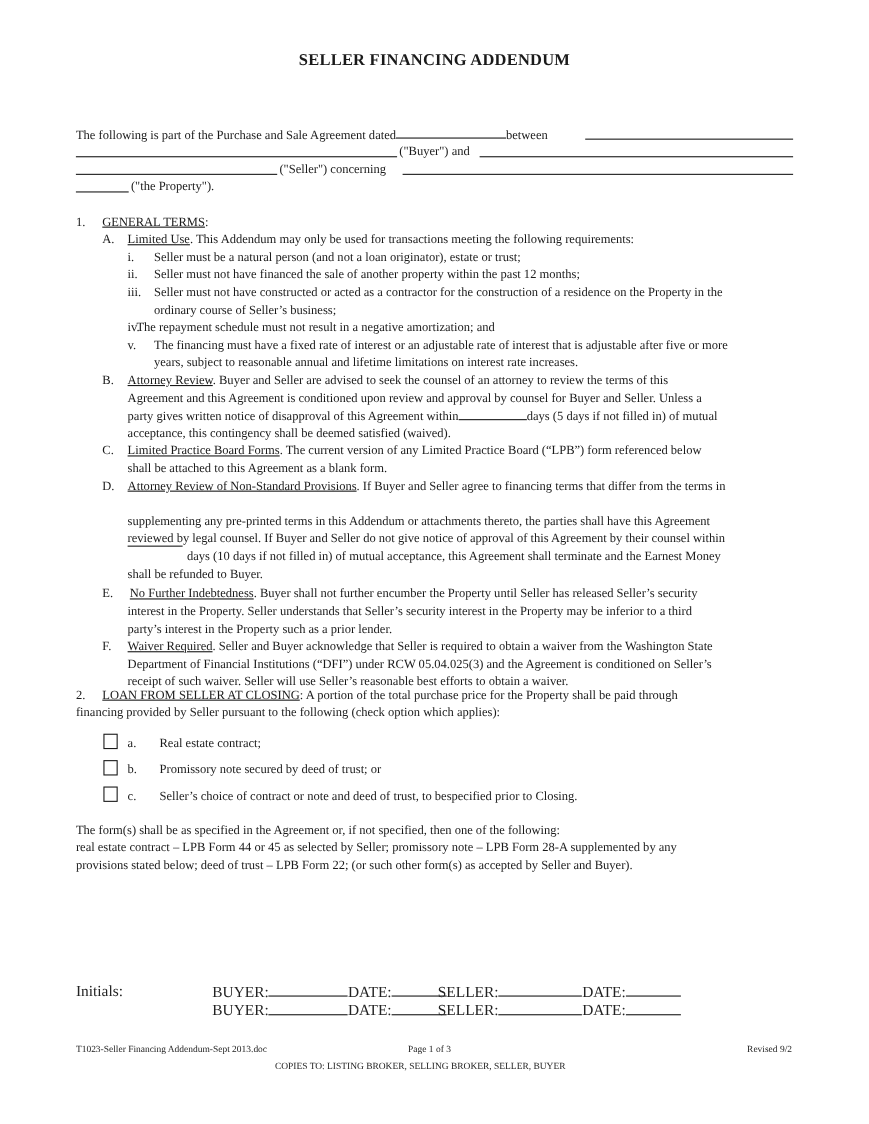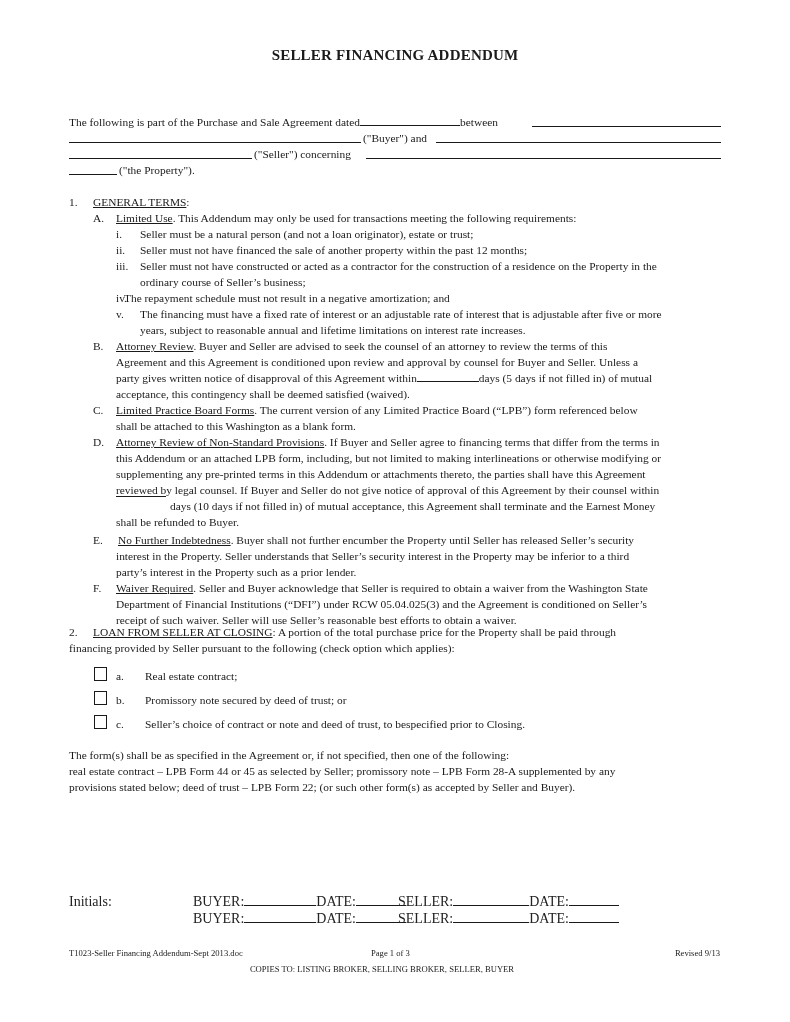--- a/index.html
+++ b/index.html
@@ -63,25 +63,24 @@
   <div class="ln" style="top:322px; left:140px;">years, subject to reasonable annual and lifetime limitations on interest rate increases.</div>
 
   <div class="ln" style="top:338px; left:93px;">B.</div>
   <div class="ln" style="top:338px; left:116px;"><span class="u">Attorney Review</span><span>. Buyer and Seller are advised to seek the counsel of an attorney to review the terms of this</span></div>
   <div class="ln" style="top:354px; left:116px;text-align:center;">Agreement and this Agreement is conditioned upon review and approval by counsel for Buyer and Seller. Unless a</div>
   <div class="ln" style="top:370px; left:116px;"><span>party gives written notice of disapproval of this Agreement within</span><span class="blank" style="width:62px;"></span><span>days (5 days if not filled in) of mutual</span></div>
   <div class="ln" style="top:386px; left:116px;">acceptance, this contingency shall be deemed satisfied (waived).</div>
 
   <div class="ln" style="top:402px; left:93px;">C.</div>
   <div class="ln" style="top:402px; left:116px;"><span class="u">Limited Practice Board Forms</span><span>. The current version of any Limited Practice Board (“LPB”) form referenced below</span></div>
-  <div class="ln" style="top:418px; left:116px;">shall be attached to this Washington as a blank form.</div>
+  <div class="ln" style="top:418px; left:116px;">shall be attached to this Agreement as a blank form.</div>
 
   <div class="ln" style="top:434px; left:93px;">D.</div>
   <div class="ln" style="top:434px; left:116px;"><span class="u">Attorney Review of Non-Standard Provisions</span><span>. If Buyer and Seller agree to financing terms that differ from the terms in</span></div>
-  <div class="ln" style="top:450px; left:116px;">this Addendum or an attached LPB form, including, but not limited to making interlineations or otherwise modifying or</div>
   <div class="ln" style="top:466px; left:116px;">supplementing any pre-printed terms in this Addendum or attachments thereto, the parties shall have this Agreement</div>
   <div class="ln" style="top:482px; left:116px;">reviewed by legal counsel. If Buyer and Seller do not give notice of approval of this Agreement by their counsel within</div>
   <div class="rule" style="top:496px; left:116px; width:50px;"></div>
   <div class="ln" style="top:498px; left:170px;">days (10 days if not filled in) of mutual acceptance, this Agreement shall terminate and the Earnest Money</div>
   <div class="ln" style="top:514px; left:116px;">shall be refunded to Buyer.</div>
 
   <div class="ln" style="top:532px; left:93px;">E.</div>
   <div class="ln" style="top:532px; left:118px;"><span class="u">No Further Indebtedness</span><span>. Buyer shall not further encumber the Property until Seller has released Seller’s security</span></div>
   <div class="ln" style="top:548px; left:116px;">interest in the Property. Seller understands that Seller’s security interest in the Property may be inferior to a third</div>
   <div class="ln" style="top:564px; left:116px;">party’s interest in the Property such as a prior lender.</div>
@@ -122,16 +121,16 @@
 
   <div class="ln small" style="top:913px; left:193px;">
     <span>BUYER:</span><span class="blank" style="width:72px;height:9px;border-bottom-width:1px;"></span><span>DATE:</span><span class="blank" style="width:50px;height:9px;border-bottom-width:1px;"></span>
   </div>
   <div class="ln small" style="top:913px; left:398px;">
     <span>SELLER:</span><span class="blank" style="width:76px;height:9px;border-bottom-width:1px;"></span><span>DATE:</span><span class="blank" style="width:50px;height:9px;border-bottom-width:1px;"></span>
   </div>
 
   <div class="ln small foot" style="top:947px; left:69px;">T1023-Seller Financing Addendum-Sept 2013.doc</div>
   <div class="ln small foot" style="top:947px; left:371px;">Page 1 of 3</div>
-  <div class="ln small foot" style="top:947px; right:70px;">Revised 9/13</div>
+  <div class="ln small foot" style="top:947px; right:70px;">Revised 9/2</div>
   <div class="ln small foot" style="top:963px; left:0; width:764px; text-align:center;">COPIES TO: LISTING BROKER, SELLING BROKER, SELLER, BUYER</div>
 
 </div>
 
 </body></html>

